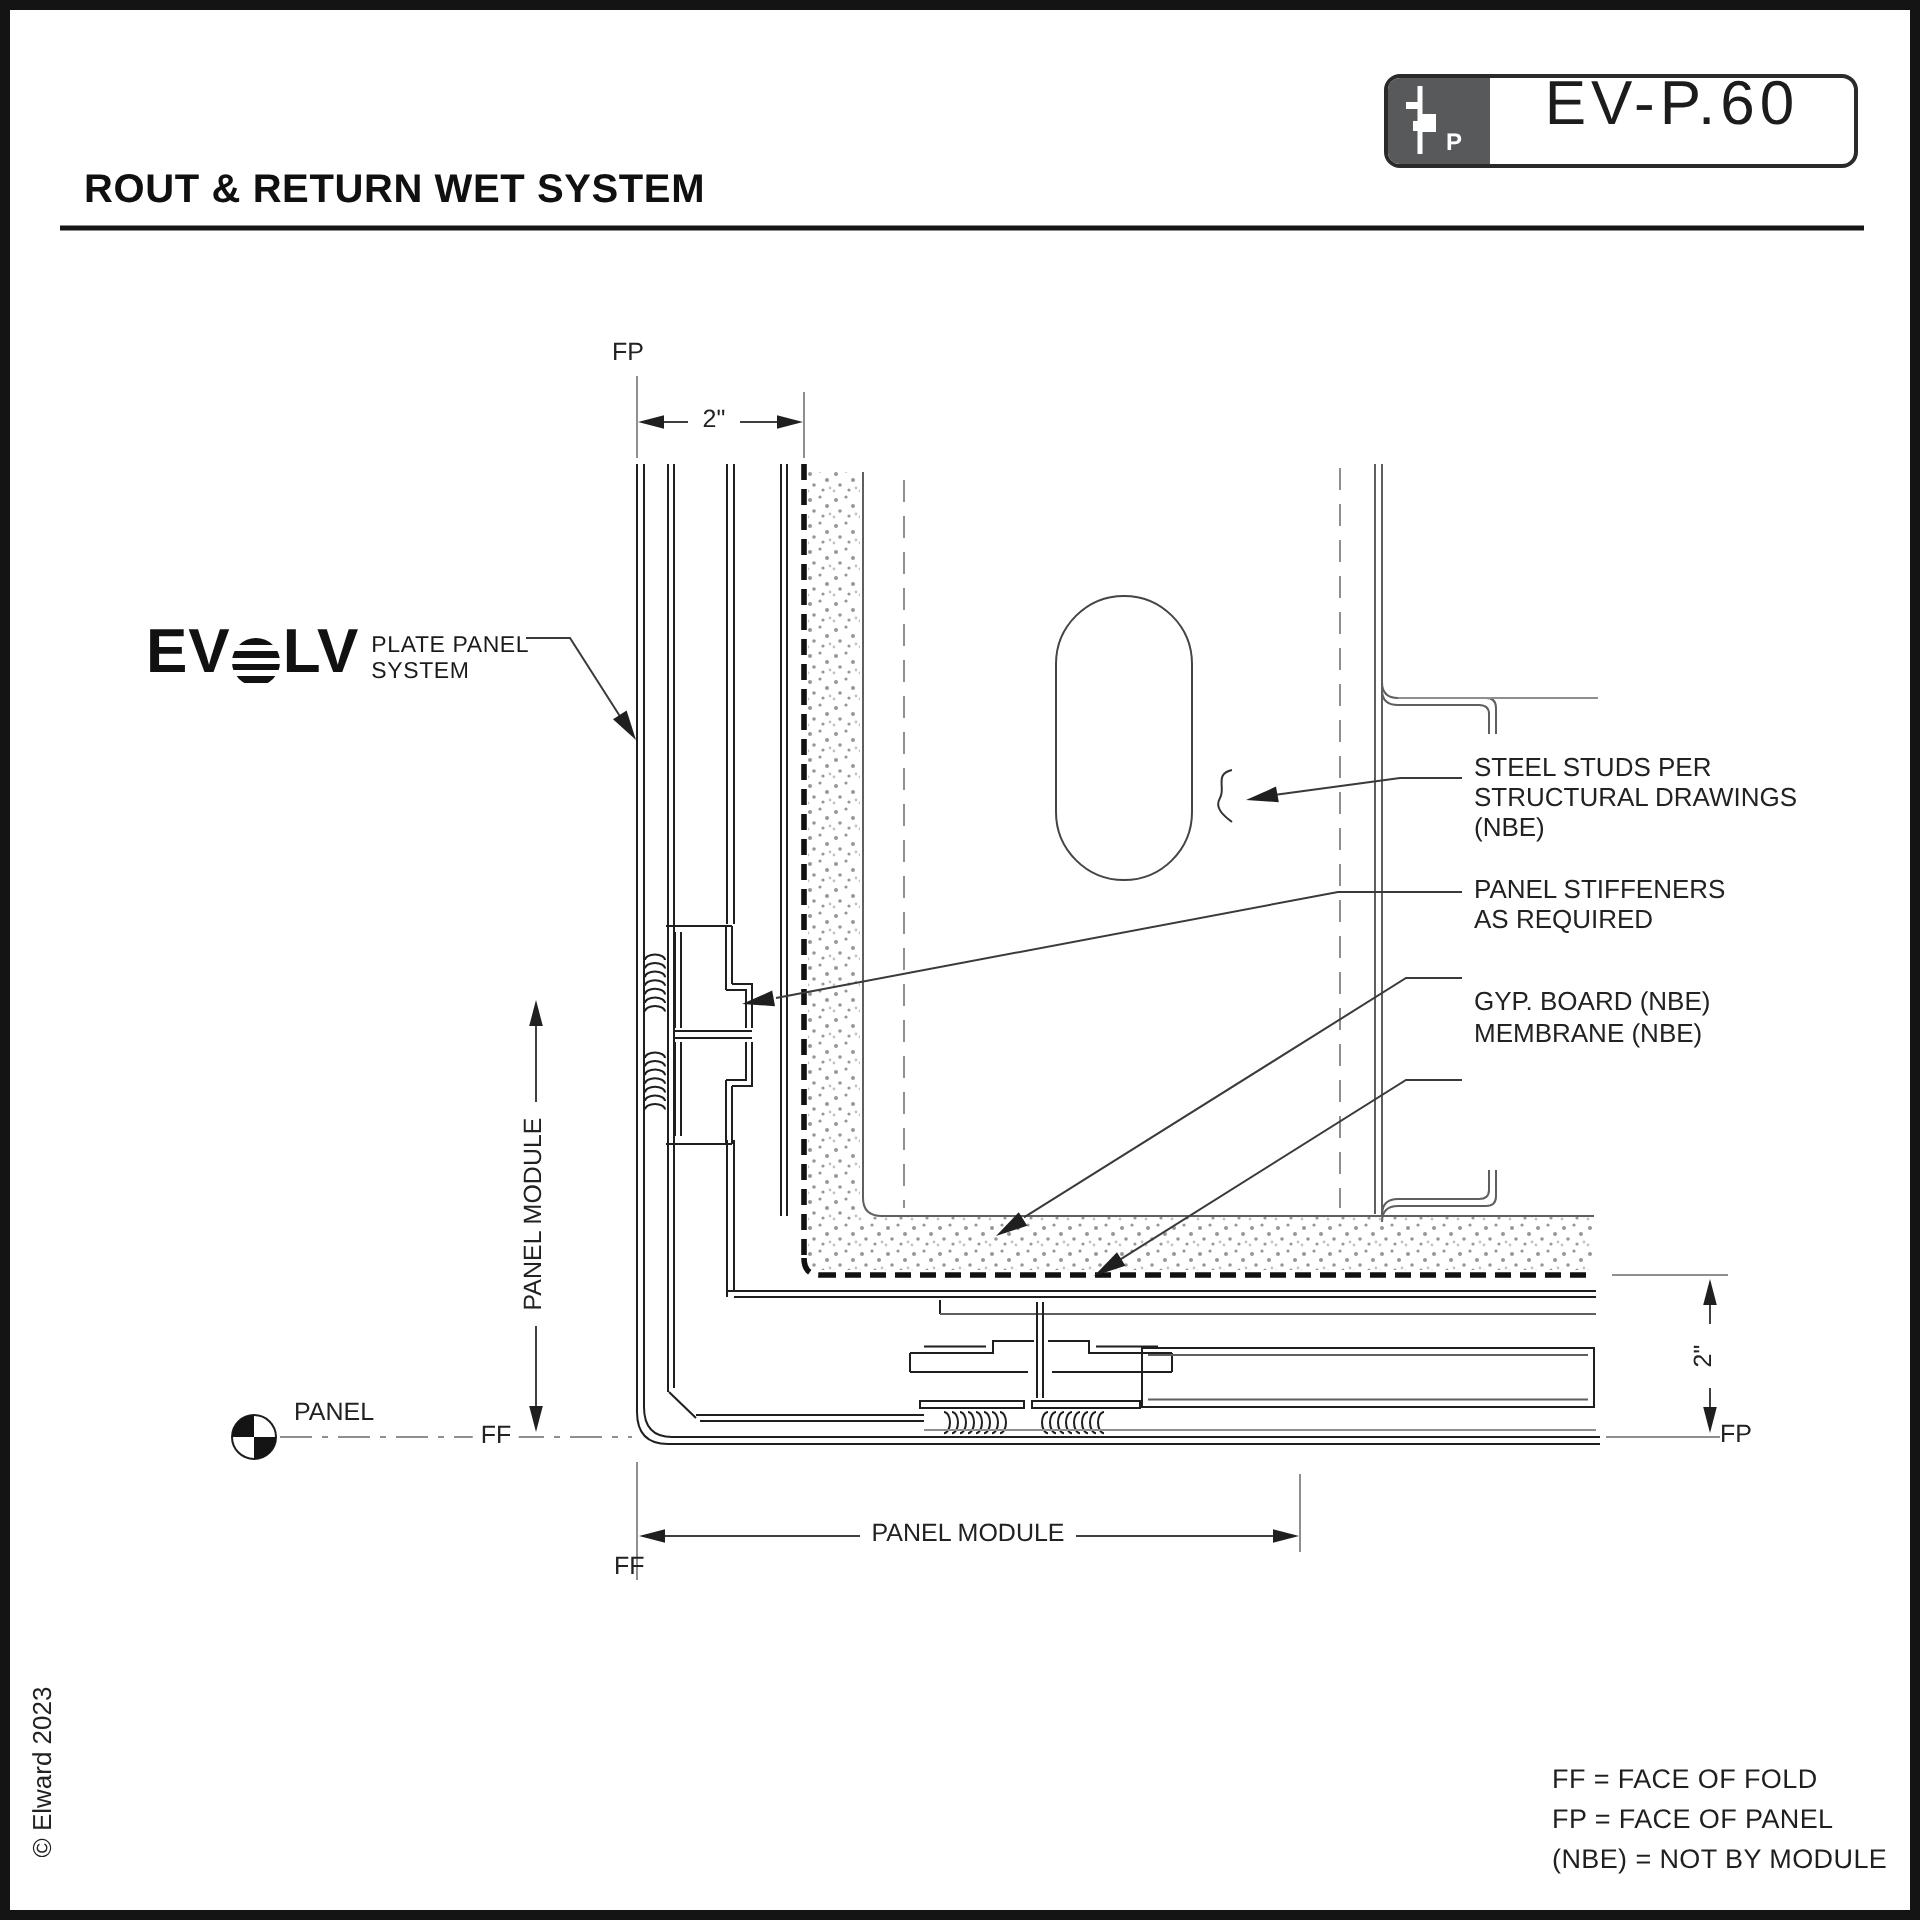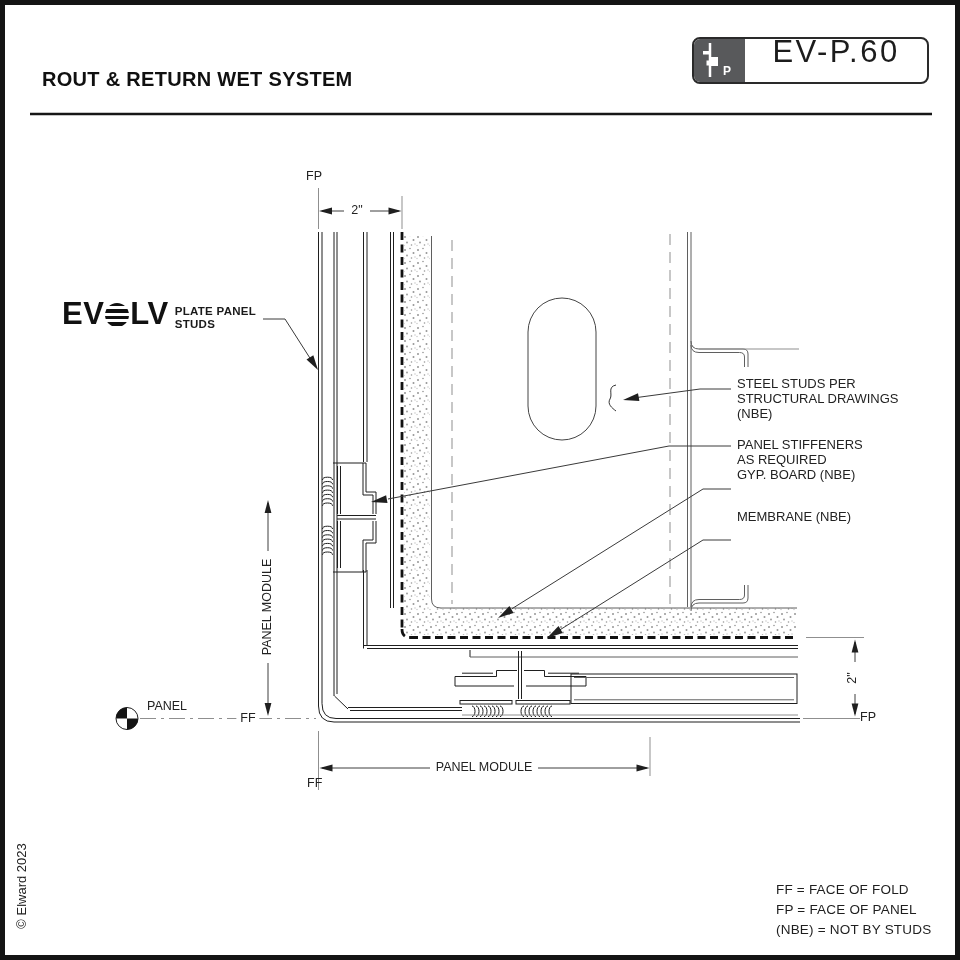--- a/index.html
+++ b/index.html
@@ -17,31 +17,31 @@
   .cl{stroke:var(--gray);stroke-dasharray:16 5 3 5;}
   .ar{fill:var(--ink);stroke:none;}
   .stip{fill:url(#stipple);stroke:none;}
   .datum{fill:#fff;stroke:var(--ink);}
   .datum-fill{fill:#141414;stroke:none;}
   .lbl{position:absolute;font-size:13px;line-height:14.8px;white-space:pre-line;color:#222;z-index:10;}
   .small{font-size:12.5px;}
   .mask{background:#fff;padding:0 4px;}
   .center{transform:translate(-50%,-50%);}
   .rot{transform:translate(-50%,-50%) rotate(-90deg);}
-  #page-title{position:absolute;left:42px;top:68px;font-size:20px;font-weight:bold;letter-spacing:.3px;color:#101010;z-index:10;}
+  #page-title{position:absolute;left:42px;top:84px;font-size:20px;font-weight:bold;letter-spacing:.3px;color:#101010;z-index:10;}
   #code-block{position:absolute;left:692px;top:37px;width:237px;height:47px;border:2.5px solid #2a2a2a;
               border-radius:8px;display:flex;overflow:hidden;background:#fff;box-sizing:border-box;z-index:10;}
   #code-icon{width:51px;background:var(--icon_bg);flex:none;}
   #code-text{flex:1;display:flex;align-items:center;justify-content:center;font-size:31px;
              letter-spacing:2.5px;color:#1c1c1c;padding-bottom:18px;}
-  #logo{position:absolute;left:62px;top:297px;display:flex;align-items:flex-start;z-index:10;}
+  #logo{position:absolute;left:73px;top:297px;display:flex;align-items:flex-end;z-index:10;}
   .logo-big{font-size:31px;font-weight:800;letter-spacing:.5px;color:#111;line-height:34px;}
   #logo-o{display:inline-block;width:24px;height:24px;border-radius:50%;margin:6px 1px 0 1px;
           background:repeating-linear-gradient(180deg,#111 0 3.4px,#fff 3.4px 6.4px);}
-  #logo-tag{margin:8px 0 0 6px;font-size:11.5px;line-height:13px;letter-spacing:.3px;color:#1a1a1a;font-weight:bold;}
+  #logo-tag{margin:20px 0 0 6px;font-size:11.5px;line-height:13px;letter-spacing:.3px;color:#1a1a1a;}
   #legend{position:absolute;left:776px;top:880px;font-size:13.5px;line-height:20px;letter-spacing:.2px;z-index:10;}
   #copyright{position:absolute;left:21px;top:886px;font-size:13px;color:#222;white-space:nowrap;z-index:10;}
 </style>
 </head>
 <body>
 
 <div id="sheet">
 
   <svg width="960" height="960" viewBox="0 0 960 960" style="position:absolute;left:0;top:0;z-index:1">
     <defs>
@@ -236,44 +236,44 @@
     </div>
     <div id="code-text">EV-P.60</div>
   </div>
 
   <div id="logo">
     <span class="logo-big">EV</span>
       <span id="logo-o"></span>
       <span class="logo-big">LV</span>
     <span id="logo-tag">
       <div>PLATE PANEL</div>
-      <div>STUDS</div>
+      <div>SYSTEM</div>
     </span>
   </div>
 
   <div class="lbl" style="left:737px;top:377px">STEEL STUDS PER
 STRUCTURAL DRAWINGS
 (NBE)</div>
   <div class="lbl" style="left:737px;top:438px">PANEL STIFFENERS
 AS REQUIRED</div>
-  <div class="lbl" style="left:737px;top:468px">GYP. BOARD (NBE)</div>
+  <div class="lbl" style="left:737px;top:494px">GYP. BOARD (NBE)</div>
   <div class="lbl" style="left:737px;top:510px">MEMBRANE (NBE)</div>
 
   <div class="lbl small" style="left:306px;top:169px">FP</div>
   <div class="lbl small mask center" style="left:357px;top:210px">2"</div>
   <div class="lbl small rot mask" style="left:267px;top:607px">PANEL MODULE</div>
   <div class="lbl small mask center" style="left:248px;top:718px">FF</div>
   <div class="lbl small" style="left:147px;top:699px">PANEL</div>
   <div class="lbl small" style="left:307px;top:776px">FF</div>
   <div class="lbl small mask center" style="left:484px;top:767px">PANEL MODULE</div>
   <div class="lbl small rot mask" style="left:852px;top:678px">2"</div>
   <div class="lbl small" style="left:860px;top:710px">FP</div>
 
   <div id="legend">
     <div>FF = FACE OF FOLD</div>
     <div>FP = FACE OF PANEL</div>
-    <div>(NBE) = NOT BY STUDS</div>
+    <div>(NBE) = NOT BY MODULE</div>
   </div>
 
   <div id="copyright" class="rot">© Elward 2023</div>
 
   <div id="frame"></div>
 </div>
 
 </body></html>

